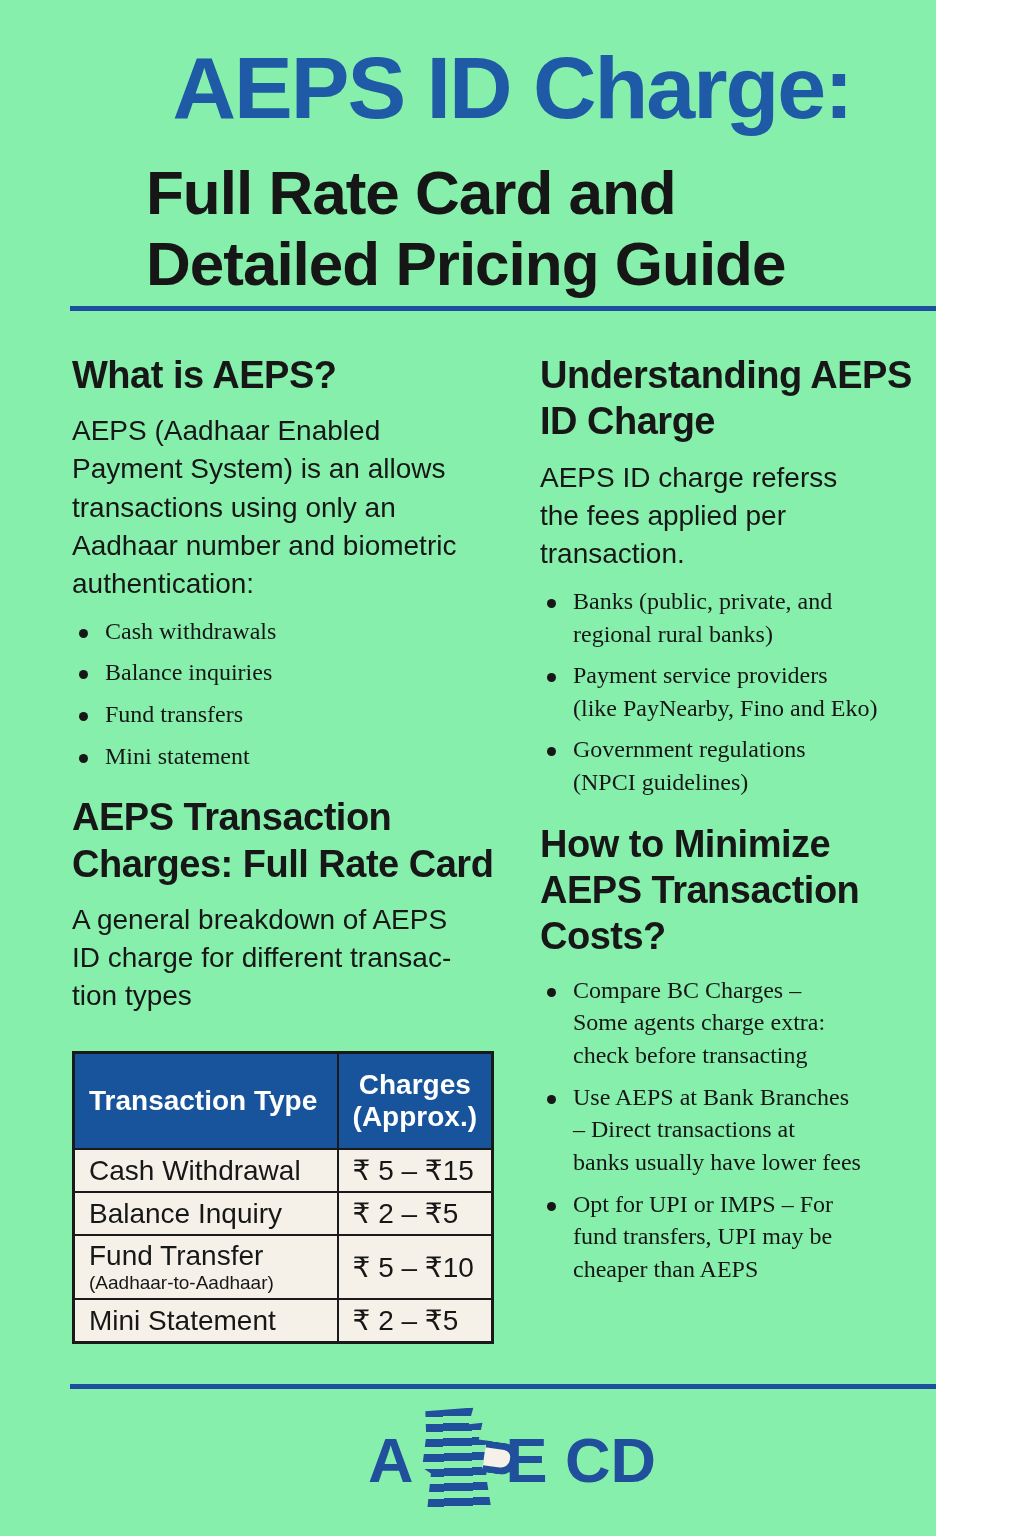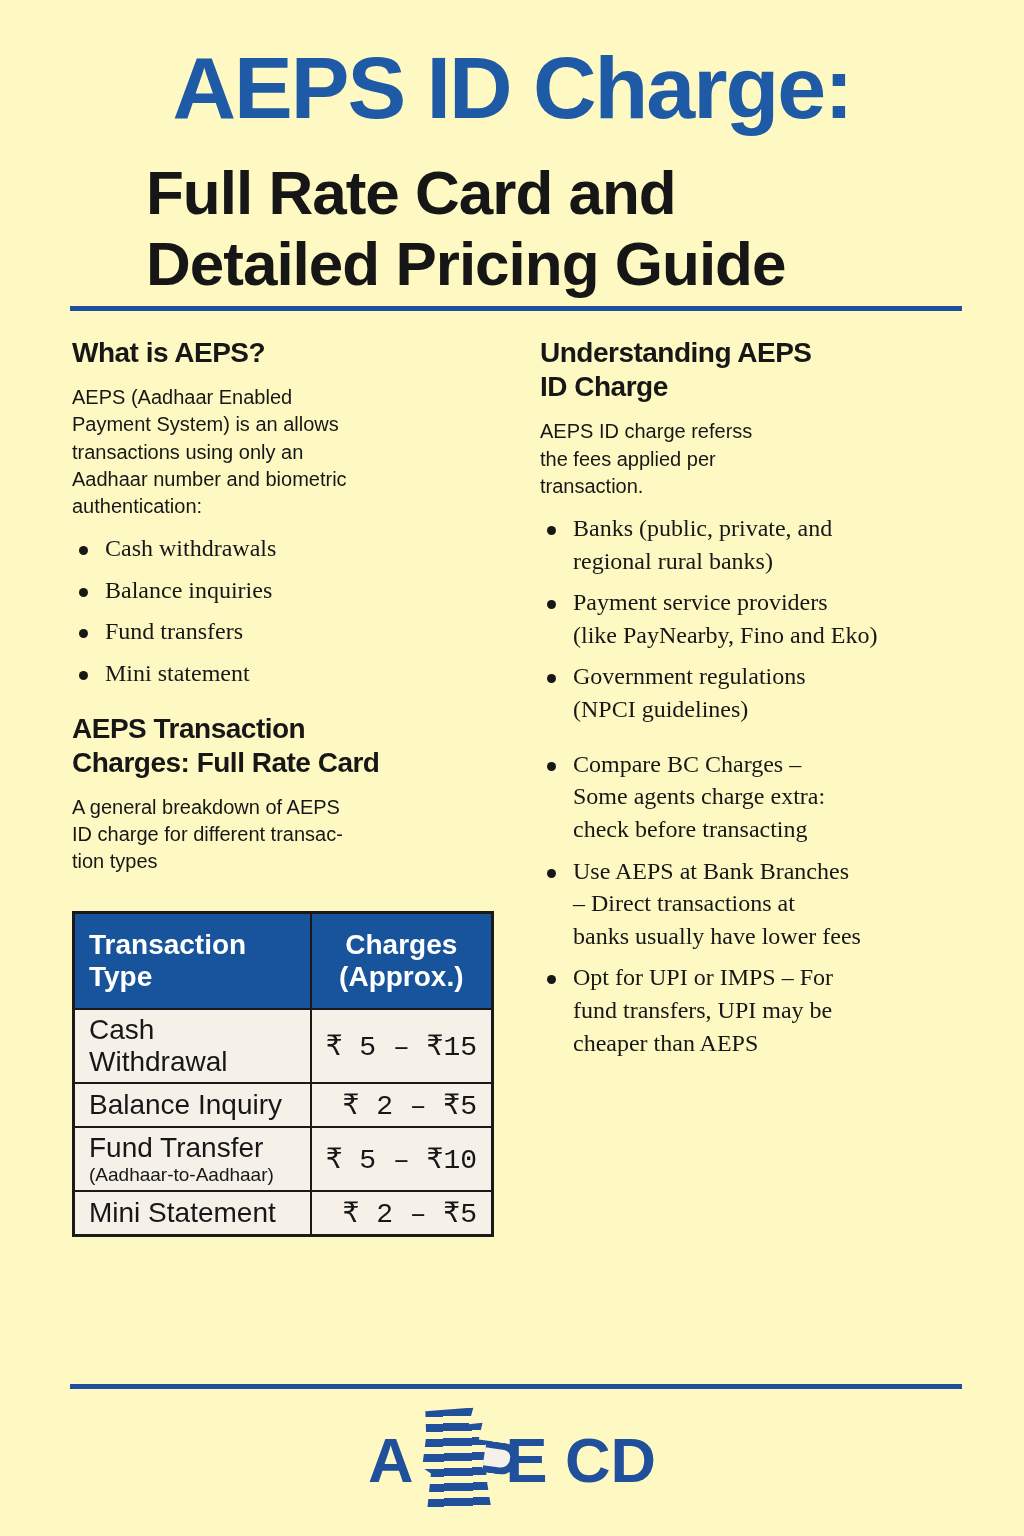--- a/index.html
+++ b/index.html
@@ -1,20 +1,20 @@
 <!DOCTYPE html>
 <html><head>
 <meta charset="utf-8">
 <style>
   html, body { margin: 0; padding: 0; }
   .page {
     position: relative;
-    width: 1024px;
+    width: 936px;
     height: 1536px;
-    background: #fef9c3;
+    background: #86efac;
     color: #171717;
     font-family: "Liberation Sans", "DejaVu Sans", sans-serif;
     overflow: hidden;
   }
   
   .title-wrap { position: absolute; top: 42px; left: 0; width: 1024px; }
   .title-main {
     margin: 0;
     text-align: center;
     font-size: 88px;
@@ -47,30 +47,30 @@
     position: absolute;
     top: 336px;
     left: 72px;
     width: 910px;
     display: flex;
     gap: 28px;
   }
   .col-left  { width: 440px; }
   .col-right { width: 442px; }
   .section-heading {
-    margin: 0 0 14px 0;
-    font-size: 28px;
+    margin: 16px 0 14px 0;
+    font-size: 38px;
     font-weight: 700;
     line-height: 1.22;
     letter-spacing: -0.5px;
     white-space: pre-line;
   }
   .body-text {
     margin: 0 0 10px 0;
-    font-size: 20px;
+    font-size: 28px;
     line-height: 1.36;
     white-space: pre-line;
   }
   ul.bullets {
     list-style: none;
     margin: 12px 0 22px 0;
     padding: 0;
     font-size: 24px;
     line-height: 1.36;
     font-family: Liberation Serif, serif;
@@ -107,21 +107,21 @@
     padding: 15px 14px;
     white-space: pre-line;
   }
   .rate-table th.col-type { text-align: left; width: 268px; }
   .rate-table th.col-charge { text-align: center; }
   .rate-table td {
     font-size: 28px;
     padding: 4px 14px;
     background: #f5f1e9;
   }
-  .rate-table td.charge { text-align: right; white-space: nowrap; font-family: Liberation Mono, monospace; }
+  .rate-table td.charge { text-align: left; white-space: nowrap; }
   .rate-table .sub { font-size: 19px; line-height: 1.15; }
   
   .footer {
     position: absolute;
     top: 1408px;
     left: 0;
     width: 1024px;
     text-align: center;
   }
   .logo {
@@ -243,20 +243,22 @@
 transaction.</p>
       <ul class="bullets">
         <li>Banks (public, private, and
 regional rural banks)</li>
         <li>Payment service providers
 (like PayNearby, Fino and Eko)</li>
         <li>Government regulations
 (NPCI guidelines)</li>
       </ul>
 
+      <h3 class="section-heading">How to Minimize
+AEPS Transaction Costs?</h3>
       <ul class="bullets">
         <li>Compare BC Charges –
 Some agents charge extra:
 check before transacting</li>
         <li>Use AEPS at Bank Branches
 – Direct transactions at
 banks usually have lower fees</li>
         <li>Opt for UPI or IMPS – For
 fund transfers, UPI may be
 cheaper than AEPS</li>

